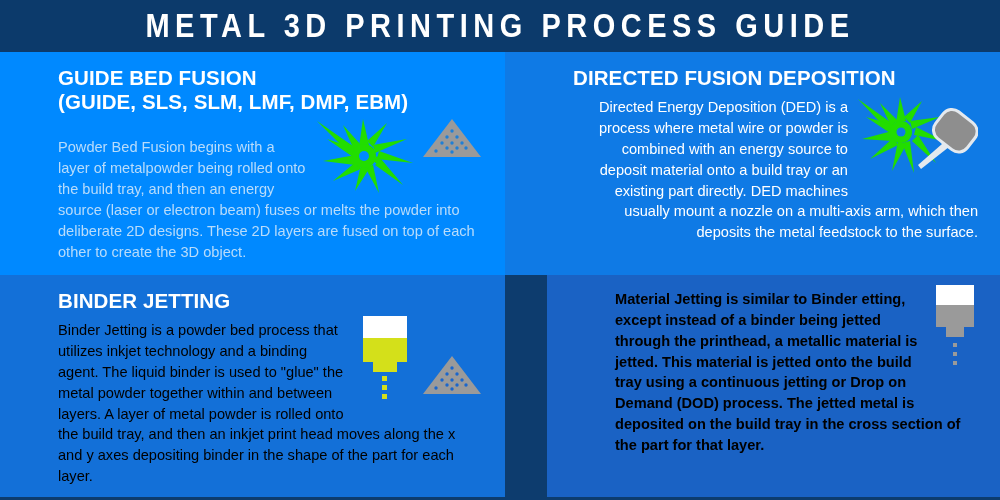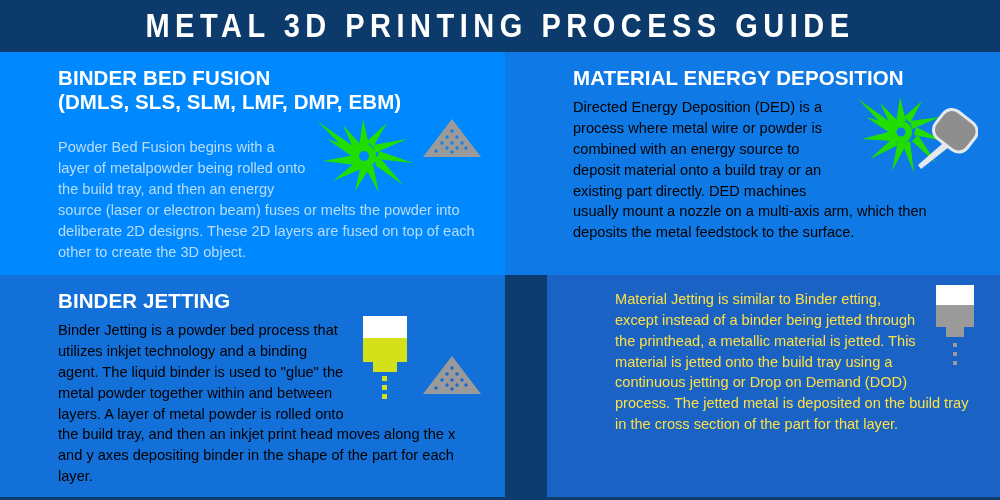--- a/index.html
+++ b/index.html
@@ -48,23 +48,23 @@
     margin-bottom:7px;
   }
   .panel-title .sub { display:block; }
   .panel-body {
     font-size:14.6px;
     line-height:1.43;
     color:#cfe4f7;
     max-width:100%;
   }
   .panel-a .panel-body { color:#b8dcfb;margin-top:23px; }
-  .panel-b .panel-body { color:#000000; }
+  .panel-b .panel-body { color:#ffffff;text-align:right; }
   .panel-c .panel-body { color:#000000; }
-  .panel-d .panel-body { color:#fde047; }
+  .panel-d .panel-body { color:#000000;font-weight:bold; }
 
   
   .icon-float {
     float:right;
     margin:-4px 0 2px 10px;
     position:relative;
   }
 
   
   .laser-icon { width:100px; height:76px; }
@@ -87,22 +87,22 @@
     <div class="header-title">METAL 3D PRINTING PROCESS GUIDE</div>
   </div>
 
   <div class="grid">
 
     <div class="row row-top">
 
       <div class="panel panel-a">
         <div class="panel-inner cf">
           <div class="panel-title">
-            <span class="sub">BINDER BED FUSION</span>
-            <span class="sub">(DMLS, SLS, SLM, LMF, DMP, EBM)</span>
+            <span class="sub">GUIDE BED FUSION</span>
+            <span class="sub">(GUIDE, SLS, SLM, LMF, DMP, EBM)</span>
           </div>
 
           <div class="icon-float">
             <div class="icon-row">
 
               <svg class="laser-icon" viewBox="0 0 100 76">
                 <path d="M0 4 L46 36 L40 44 Z" fill="#22dd00"></path>
                 <g fill="#22dd00">
                   <polygon points="46,2 52,28 42,30"></polygon>
                   <polygon points="70,6 56,30 50,24"></polygon>
@@ -140,21 +140,21 @@
             </div>
           </div>
 
           <div class="panel-body">Powder Bed Fusion begins with a layer of metalpowder being rolled onto the build tray, and then an energy source (laser or electron beam) fuses or melts the powder into deliberate 2D designs. These 2D layers are fused on top of each other to create the 3D object.</div>
         </div>
       </div>
 
       <div class="panel panel-b">
         <div class="panel-inner cf">
           <div class="panel-title">
-            <span class="sub">MATERIAL ENERGY DEPOSITION</span>
+            <span class="sub">DIRECTED FUSION DEPOSITION</span>
           </div>
 
           <div class="icon-float">
             <svg class="ded-icon" viewBox="0 0 120 84">
               <g>
                 <path d="M0 6 L42 36 L36 44 Z" fill="#22dd00"></path>
                 <g fill="#22dd00">
                   <polygon points="42,4 48,28 38,30"></polygon>
                   <polygon points="64,8 52,30 46,24"></polygon>
                   <polygon points="82,24 54,36 52,28"></polygon>

